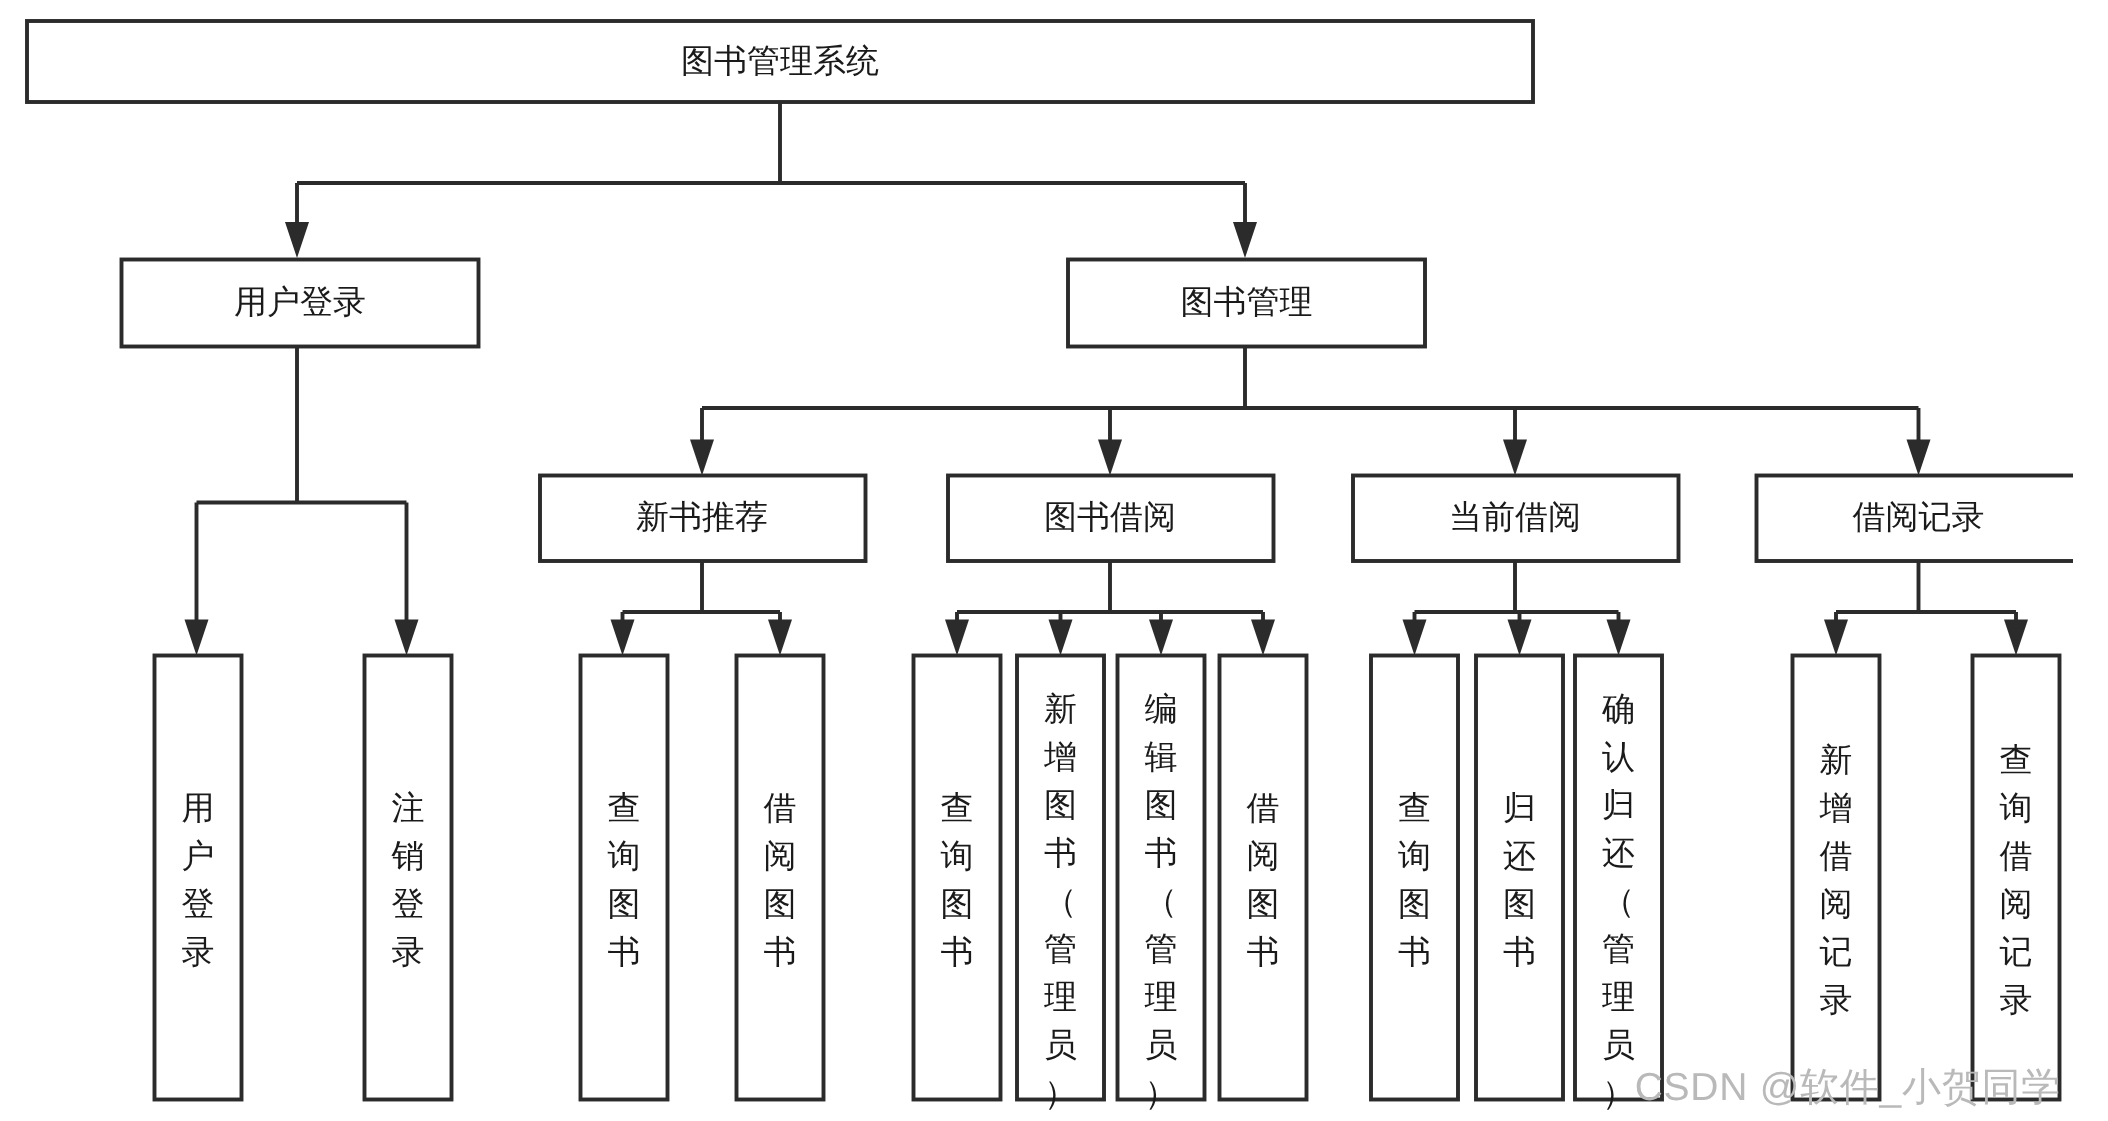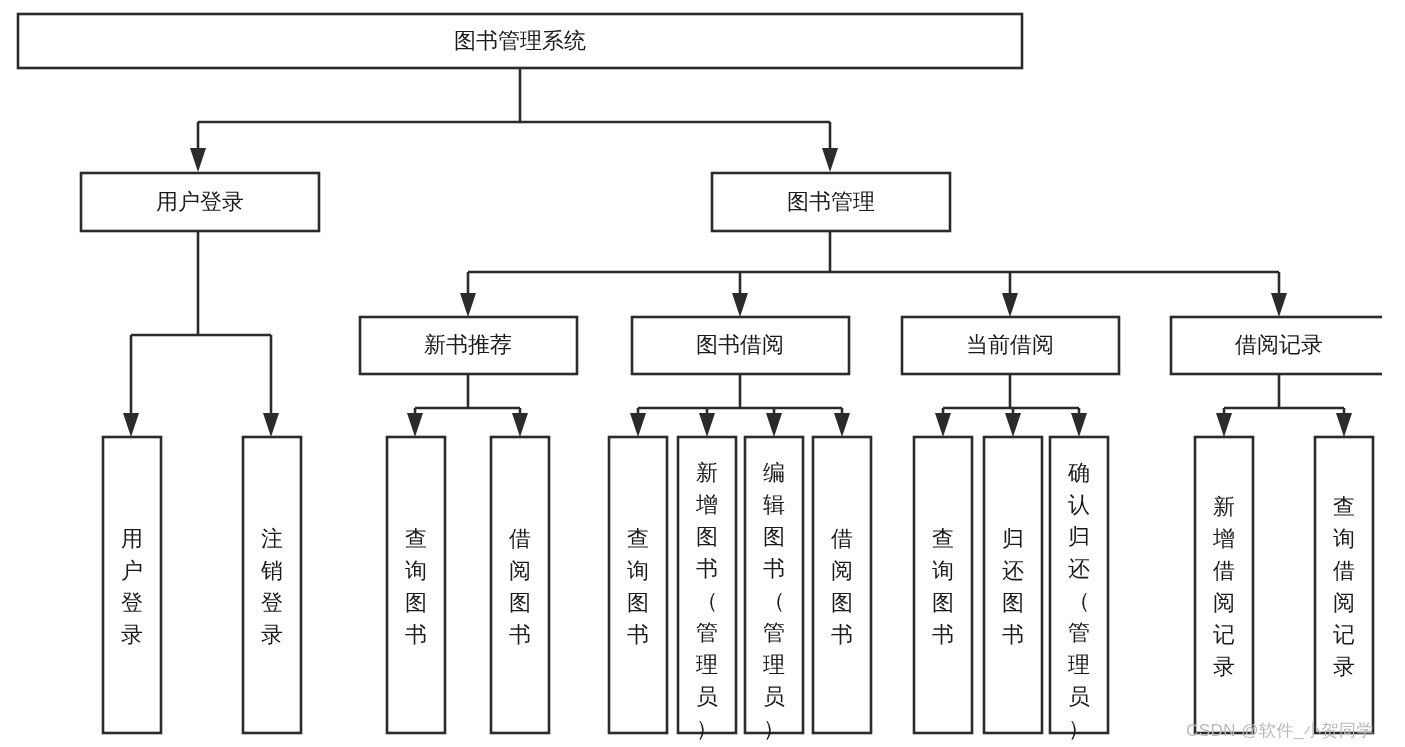--- a/index.html
+++ b/index.html
@@ -50,21 +50,21 @@
     font-family: "Liberation Sans", "DejaVu Sans", sans-serif;
     font-size: 22px;
     fill: #1a1a1a;
     text-anchor: middle;
   }
   .watermark-text {
     position: absolute;
     right: 8px;
     bottom: 5px;
     font-family: "Liberation Sans", "DejaVu Sans", sans-serif;
-    font-size: 17px;
+    font-size: 26px;
     color: #b9b9b9;
     white-space: nowrap;
     letter-spacing: 0.5px;
     pointer-events: none;
   }
 </style>
 </head>
 <body>
 
 <div id="diagram-root">

